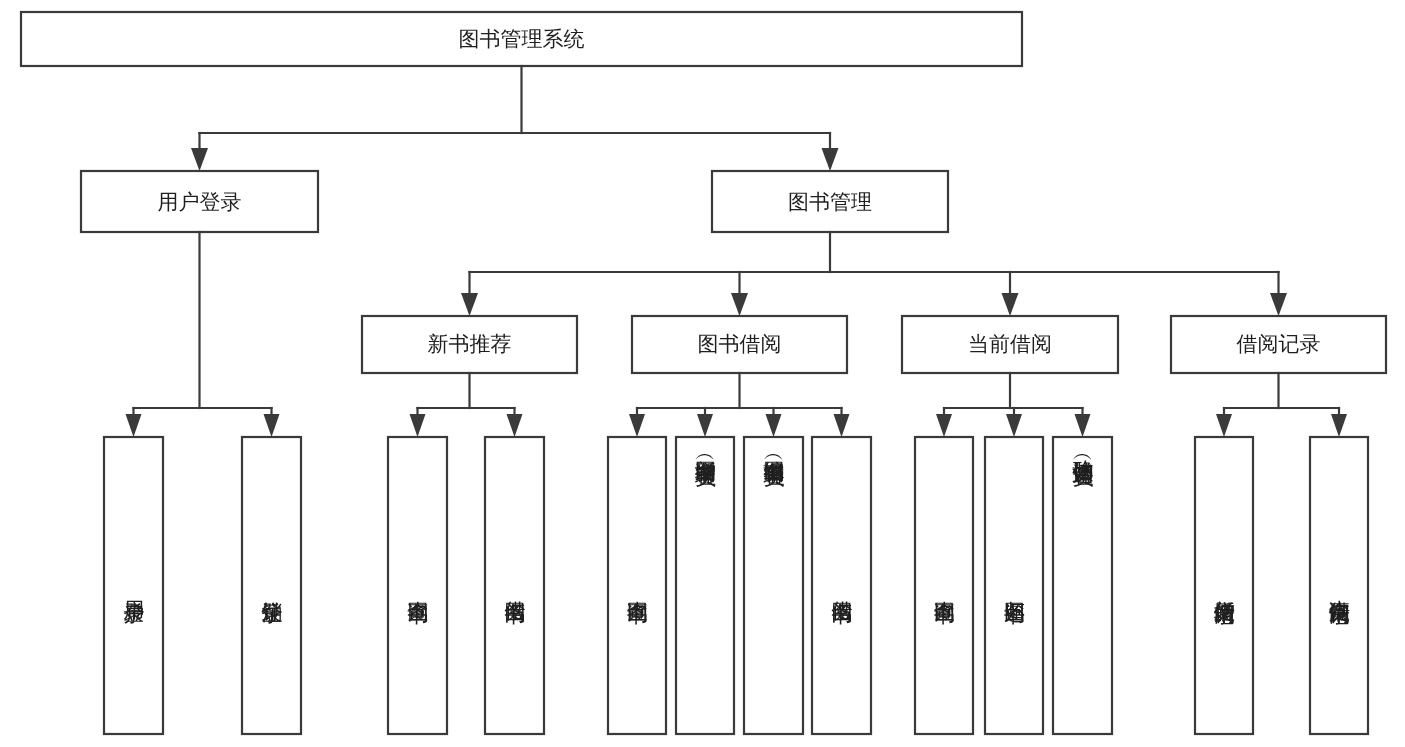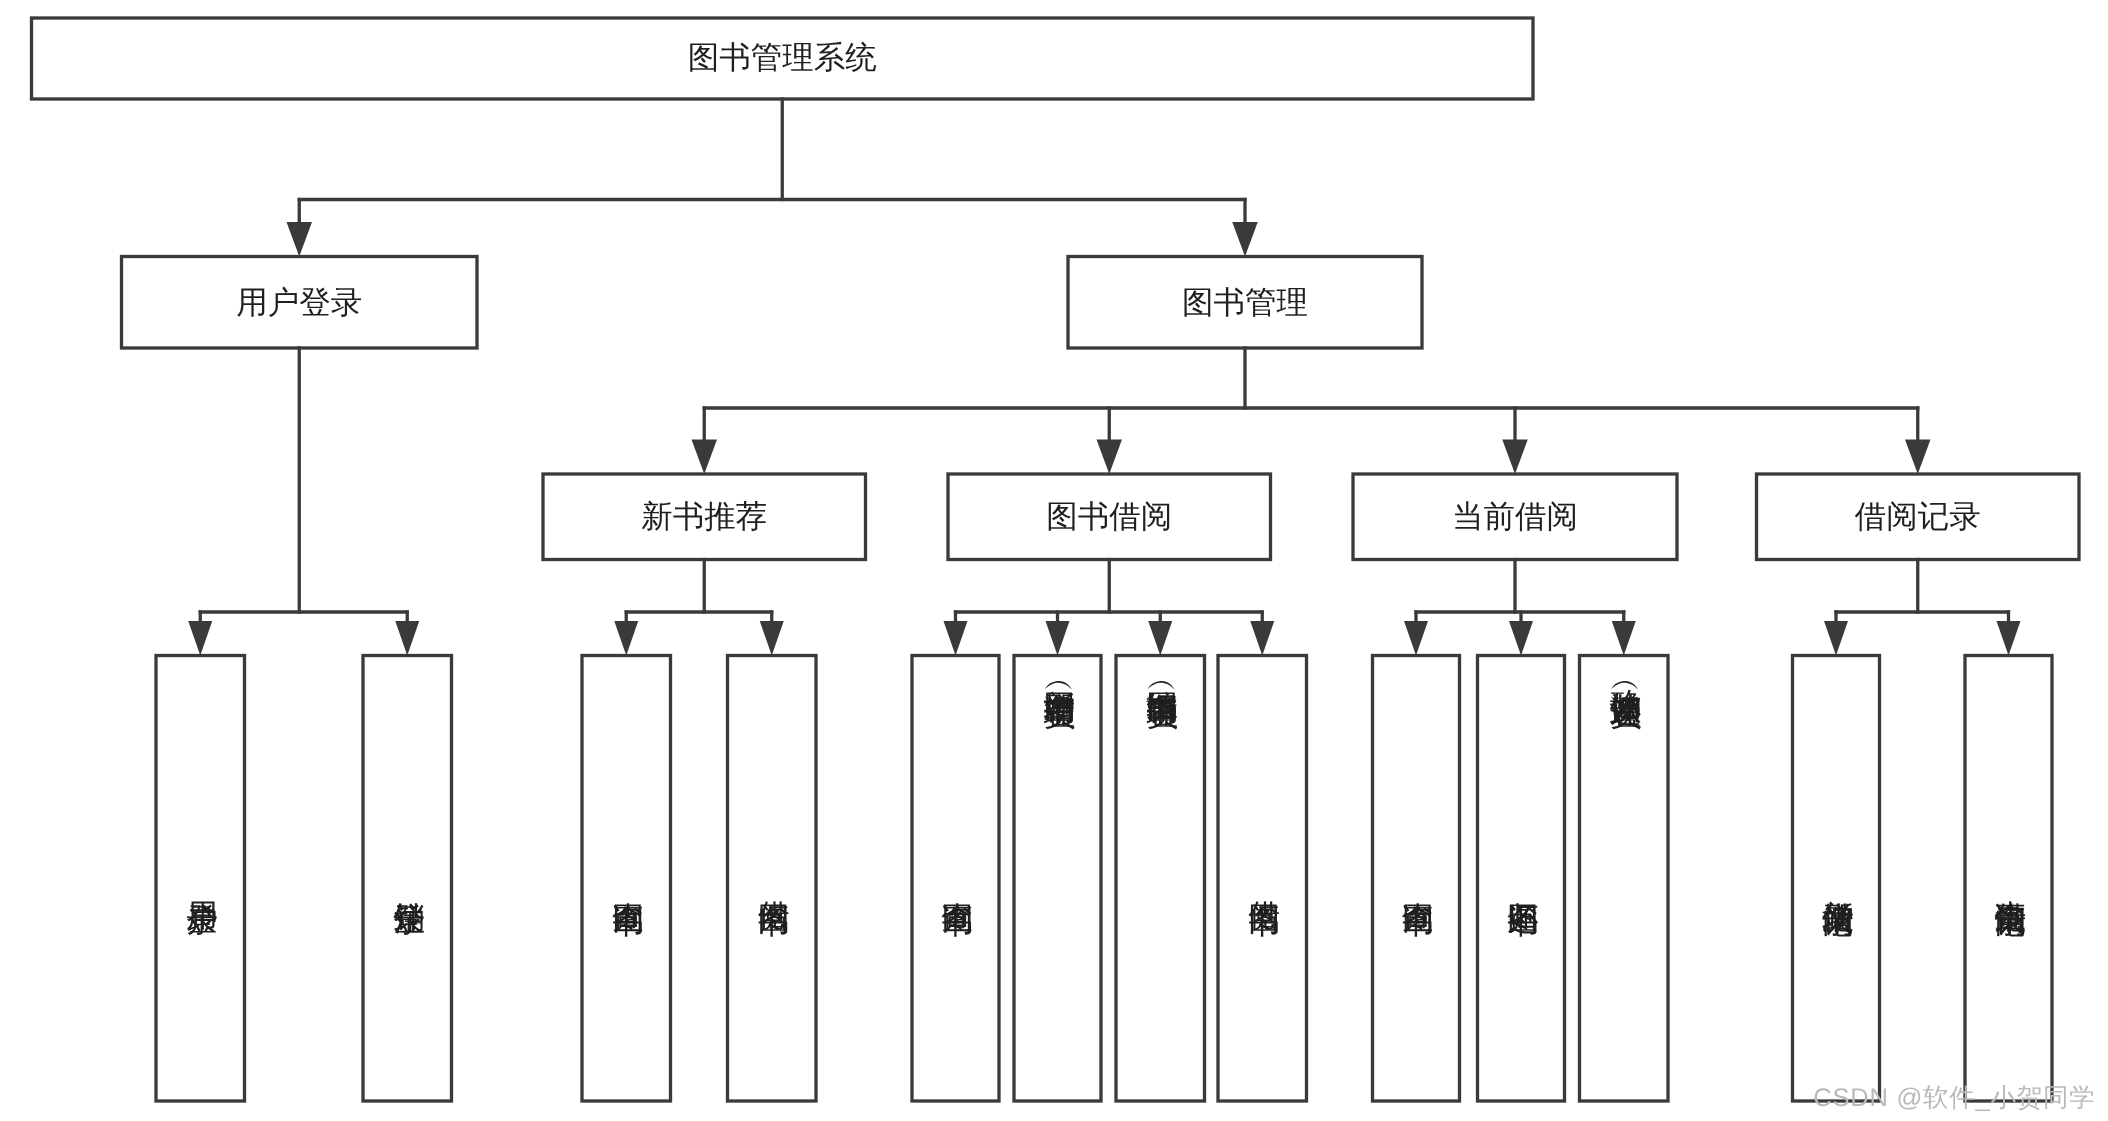--- a/index.html
+++ b/index.html
@@ -239,15 +239,14 @@
   <div class="leaf-label-wrap" style="left:1053px; top:437px; width:59px; height:297px; align-items:flex-start;">
     <span class="leaf-label" style="padding-top:6px;">确认归还（管理员）</span>
   </div>
   <div class="leaf-label-wrap" style="left:1195px; top:437px; width:58px; height:297px;">
     <span class="leaf-label">新增借阅记录</span>
   </div>
   <div class="leaf-label-wrap" style="left:1310px; top:437px; width:58px; height:297px;">
     <span class="leaf-label">查询借阅记录</span>
   </div>
 
-  <div id="watermark">CSDN @软件_小贺同学</div>
 
 </div>
 
 </body></html>

